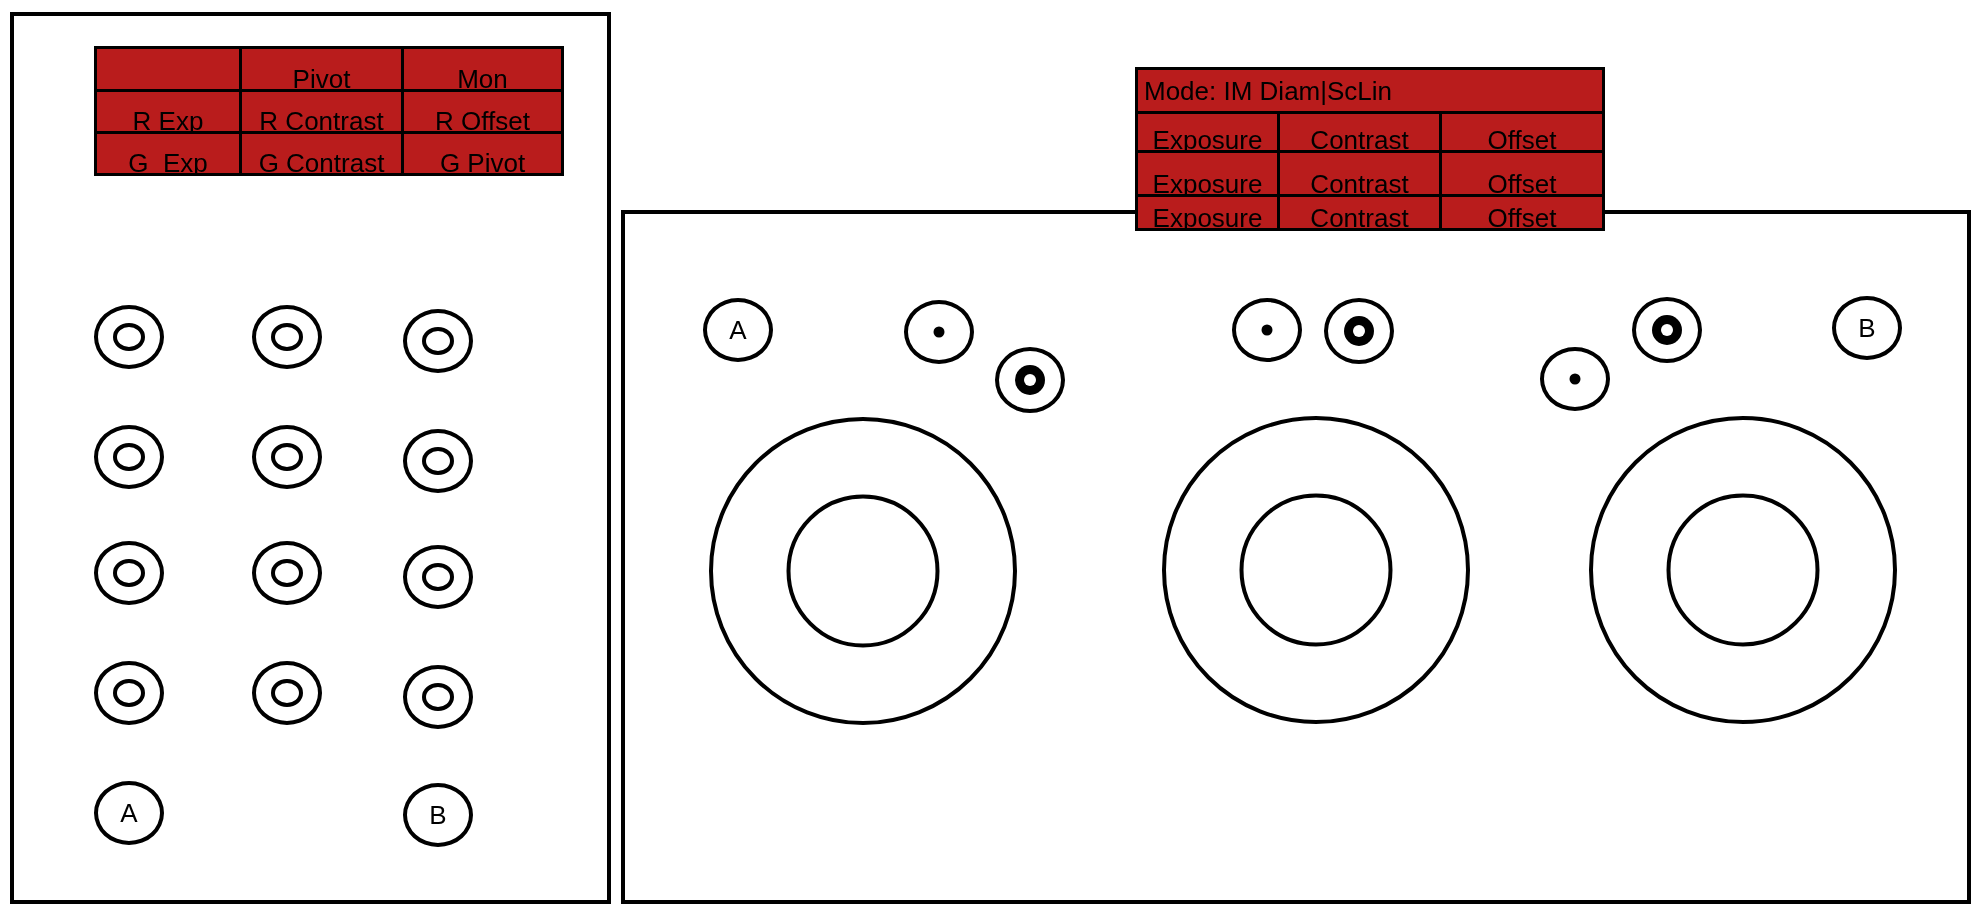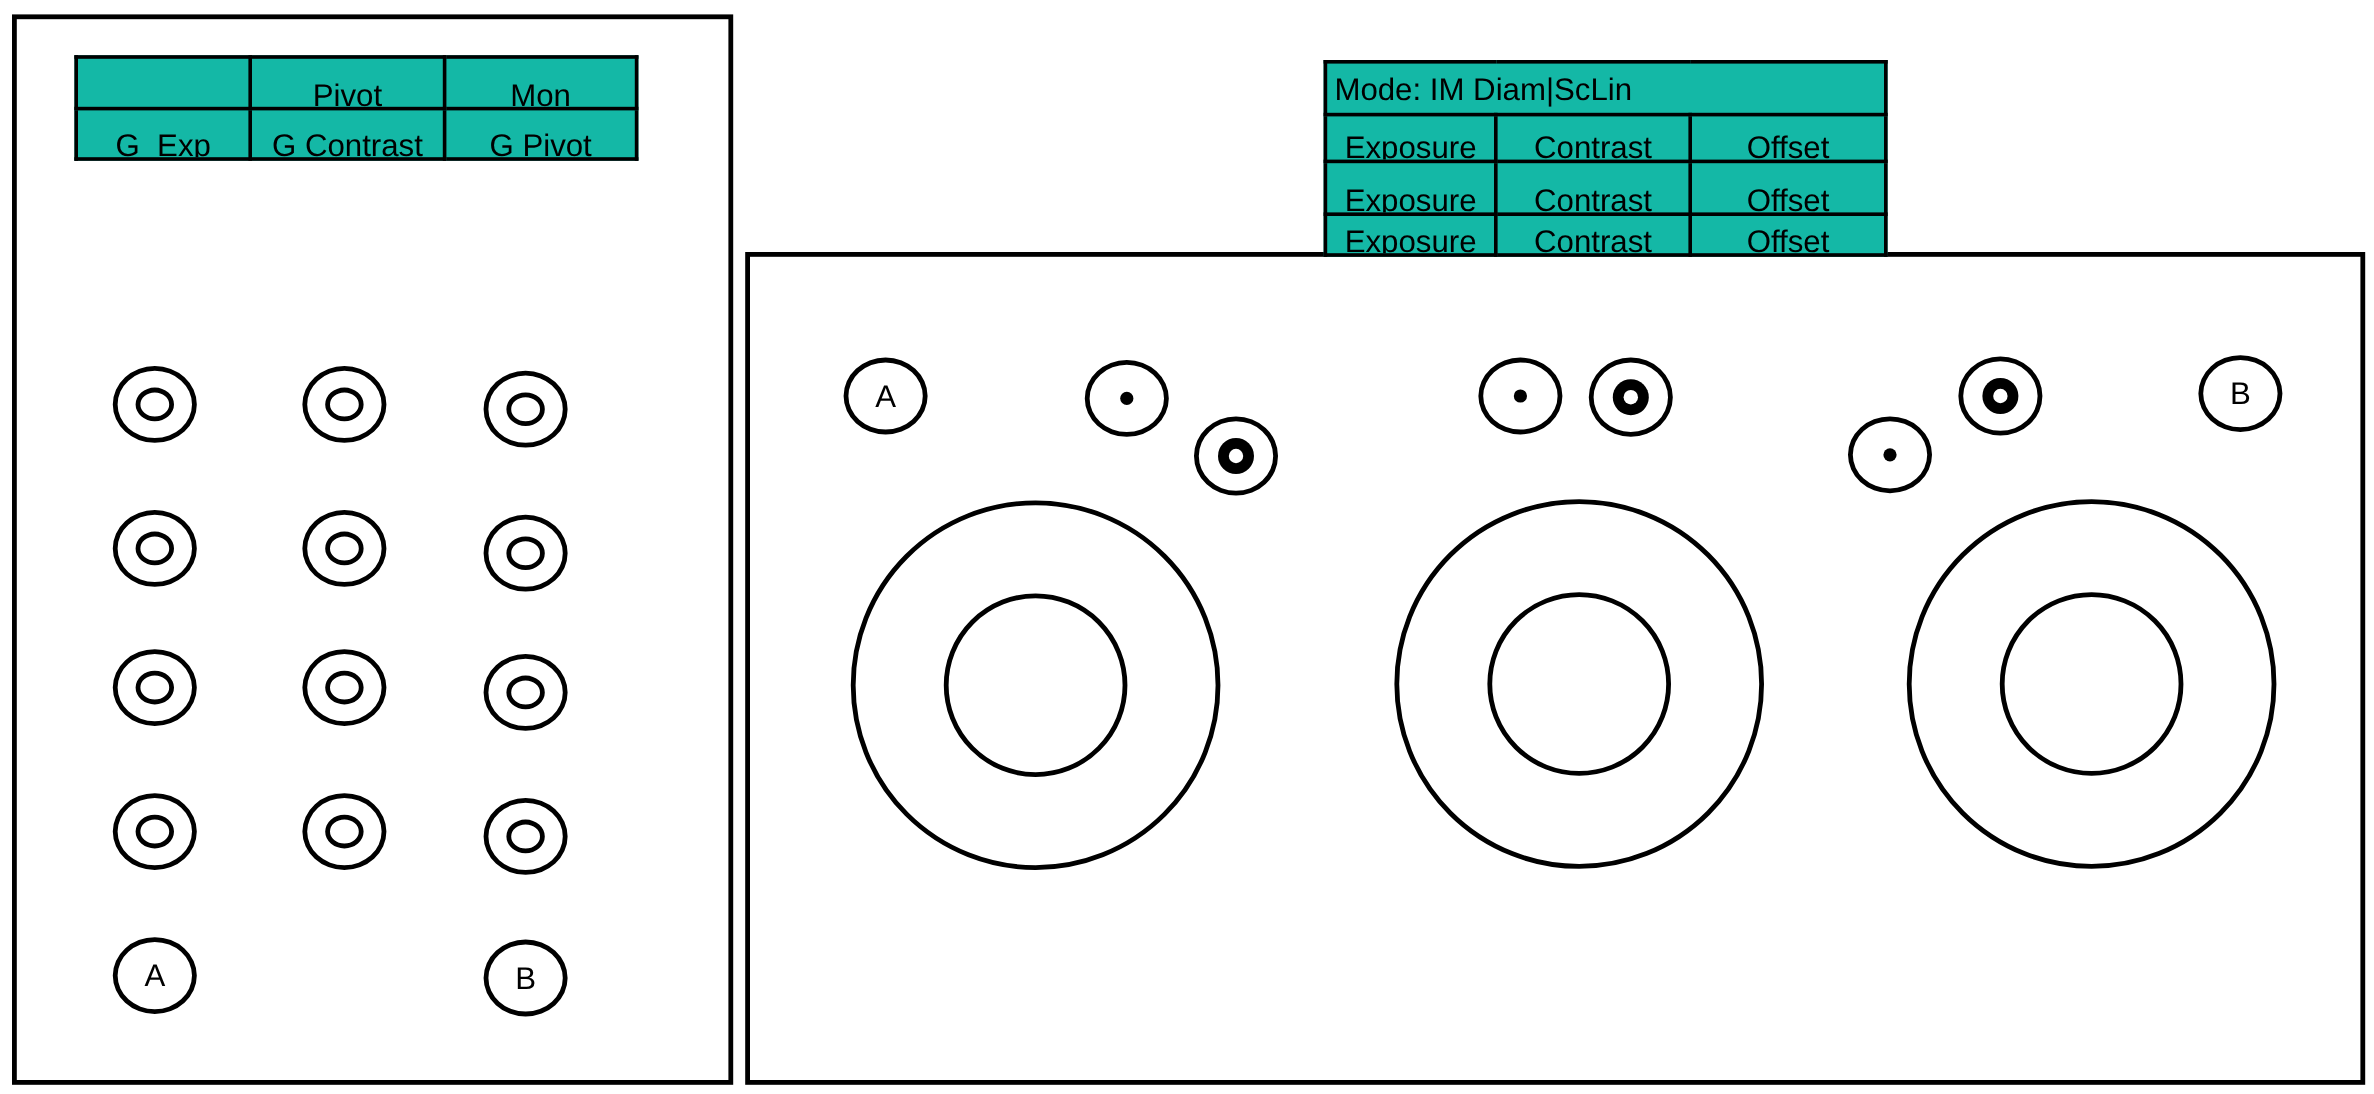--- a/index.html
+++ b/index.html
@@ -1,21 +1,21 @@
 <!DOCTYPE html>
 <html><head>
   <meta charset="utf-8">
   <style>
     html, body { margin: 0; padding: 0; background: #ffffff; }
     body { width: 1978px; height: 912px; position: relative; overflow: hidden;
            font-family: "Liberation Sans", "DejaVu Sans", sans-serif; color: #000; }
     .panel { position: absolute; box-sizing: border-box; border: 4px solid #000; background: #fff; }
 
     
-    .grid-table { position: absolute; border-collapse: collapse; table-layout: fixed; background:#14b8a6; }
+    .grid-table { position: absolute; border-collapse: collapse; table-layout: fixed; background:#b91c1c;margin-left:32px; }
     .grid-table td { border: 3.5px solid #000; padding: 0; font-size: 26px; line-height: 26px;
                      text-align: center; vertical-align: bottom; overflow: hidden; white-space: nowrap; }
     .grid-table td span { display: inline-block; position: relative; top: 3px; }
     .mode-cell { text-align: left !important; padding-left: 6px !important; vertical-align: middle !important; }
     .mode-cell span { top: 0 !important; }
 
     
     .knob { position: absolute; box-sizing: border-box; border: 4px solid #000; border-radius: 50%; background: #fff; }
     .knob-inner { position: absolute; box-sizing: border-box; border: 4px solid #000; border-radius: 50%;
                   left: 50%; top: 50%; transform: translate(-50%, -50%); }
@@ -40,20 +40,25 @@
   <colgroup>
       <col style="width:145px">
       <col style="width:162px">
       <col style="width:160px">
     </colgroup>
   <tbody>
       <tr style="height:43px">
     <td><span></span></td>
     <td><span>Pivot</span></td>
     <td><span>Mon</span></td>
+  </tr>
+  <tr style="height:42px">
+    <td><span>R Exp</span></td>
+    <td><span>R Contrast</span></td>
+    <td><span>R Offset</span></td>
   </tr>
   <tr style="height:42px">
     <td><span style="white-space:pre">G  Exp</span></td>
     <td><span>G Contrast</span></td>
     <td><span>G Pivot</span></td>
   </tr>
 </tbody>
   </table>
 
 <div class="knob" style="left:94px; top:305px; width:70px; height:64px;">
@@ -98,21 +103,21 @@
 
 <div class="knob" style="left:94px; top:781px; width:70px; height:64px;">
   <span class="btn-label">A</span>
   </div>
 <div class="knob" style="left:403px; top:783px; width:70px; height:64px;">
   <span class="btn-label">B</span>
   </div>
 
 <div class="panel" style="left:621px; top:210px; width:1350px; height:694px;"></div>
 
-<table class="grid-table" style="left:1103px; top:50px; width:467px;">
+<table class="grid-table" style="left:1103px; top:67px; width:467px;">
   <colgroup>
       <col style="width:142px">
       <col style="width:162px">
       <col style="width:163px">
     </colgroup>
   <tbody>
       <tr style="height:44px">
     <td colspan="3" class="mode-cell">
       <span>Mode: IM Diam|ScLin</span></td>
   </tr>

